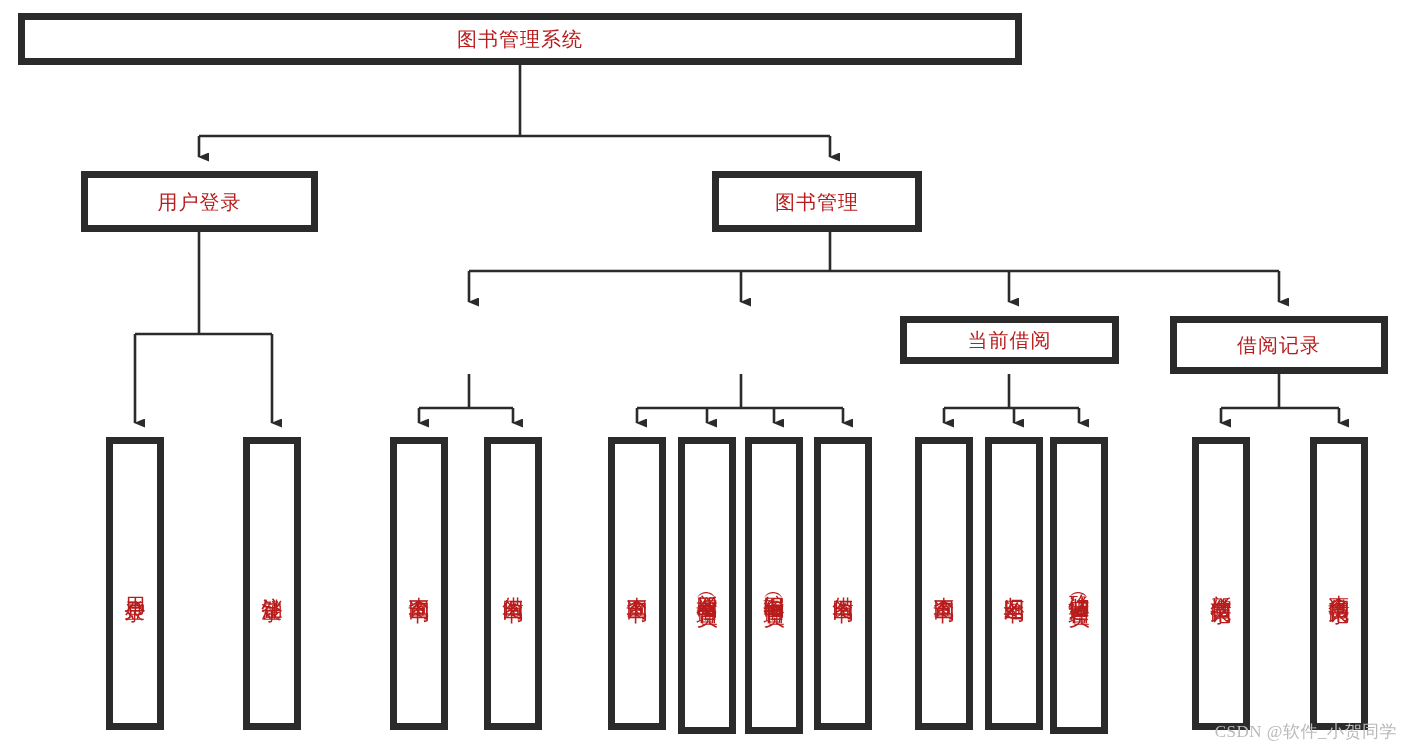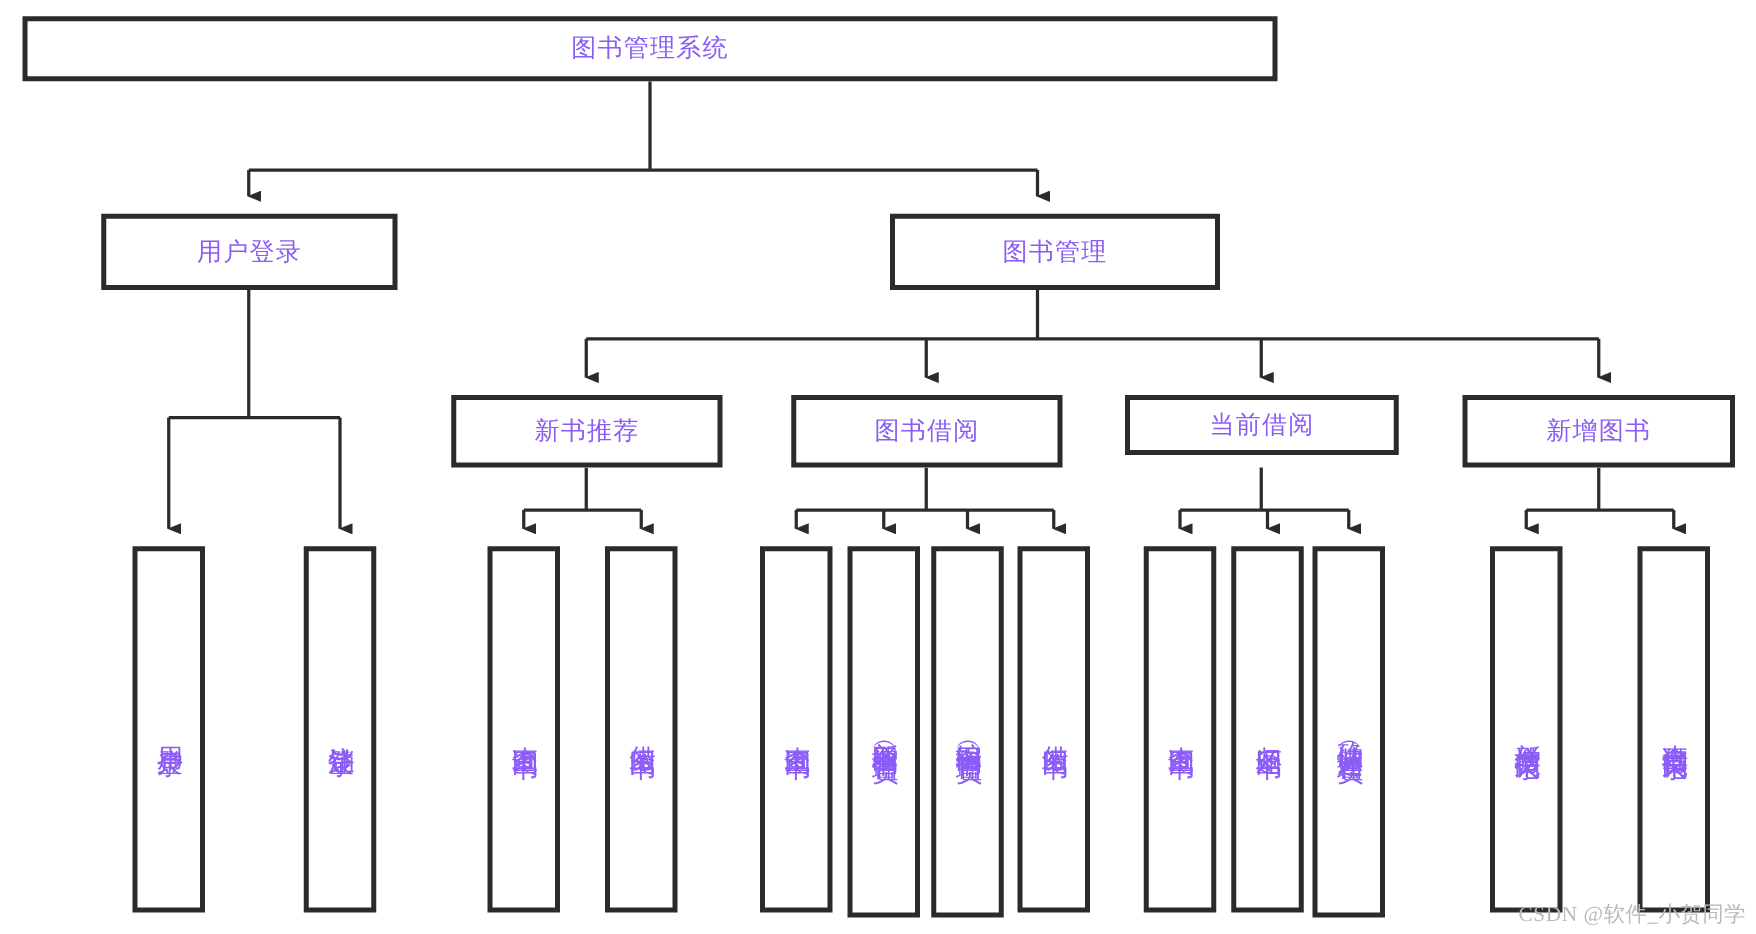--- a/index.html
+++ b/index.html
@@ -23,25 +23,25 @@
     left: 0;
     top: 0;
     width: 1405px;
     height: 747px;
     pointer-events: none;
   }
   .node {
     position: absolute;
     box-sizing: border-box;
     background: #ffffff;
-    border: 4px solid #1d4ed8;
+    border: 7px solid #1d4ed8;
     display: flex;
     align-items: center;
     justify-content: center;
-    color: #8b5cf6;
+    color: #b91c1c;
     text-align: center;
     z-index: 2;
   }
   .node.horizontal {
     font-size: 20px;
     line-height: 1.2;
     letter-spacing: 1px;
   }
   .node.vertical {
     writing-mode: vertical-rl;
@@ -138,35 +138,29 @@
     </g>
   </svg>
 
   <div class="node horizontal" style="left: 18px; top: 13px; width: 1004px; height: 52px; border-color: rgb(43, 43, 43); background: rgb(255, 255, 255);">
     <span class="node-label">图书管理系统</span>
   </div>
 
   <div class="node horizontal" style="left: 81px; top: 171px; width: 237px; height: 61px; border-color: rgb(43, 43, 43); background: rgb(255, 255, 255);">
     <span class="node-label">用户登录</span>
   </div>
-  <div class="node horizontal" style="left: 712px; top: 171px; width: 264px; height: 61px; border-color: rgb(43, 43, 43); background: rgb(255, 255, 255);">
+  <div class="node horizontal" style="left: 712px; top: 171px; width: 210px; height: 61px; border-color: rgb(43, 43, 43); background: rgb(255, 255, 255);">
     <span class="node-label">图书管理</span>
   </div>
 
-  <div class="node horizontal" style="left: 361px; top: 316px; width: 217px; height: 58px; border-color: rgb(43, 43, 43); background: rgb(255, 255, 255);">
-    <span class="node-label">新书推荐</span>
-  </div>
-  <div class="node horizontal" style="left: 633px; top: 316px; width: 217px; height: 58px; border-color: rgb(43, 43, 43); background: rgb(255, 255, 255);">
-    <span class="node-label">图书借阅</span>
-  </div>
   <div class="node horizontal" style="left: 900px; top: 316px; width: 219px; height: 48px; border-color: rgb(43, 43, 43); background: rgb(255, 255, 255);">
     <span class="node-label">当前借阅</span>
   </div>
   <div class="node horizontal" style="left: 1170px; top: 316px; width: 218px; height: 58px; border-color: rgb(43, 43, 43); background: rgb(255, 255, 255);">
-    <span class="node-label">新增图书</span>
+    <span class="node-label">借阅记录</span>
   </div>
 
   <div class="node vertical" style="left: 106px; top: 437px; width: 58px; height: 293px; border-color: rgb(43, 43, 43); background: rgb(255, 255, 255);">
     <span class="node-label">用户登录</span>
   </div>
   <div class="node vertical" style="left: 243px; top: 437px; width: 58px; height: 293px; border-color: rgb(43, 43, 43); background: rgb(255, 255, 255);">
     <span class="node-label">注销登录</span>
   </div>
   <div class="node vertical" style="left: 390px; top: 437px; width: 58px; height: 293px; border-color: rgb(43, 43, 43); background: rgb(255, 255, 255);">
     <span class="node-label">查询图书</span>

